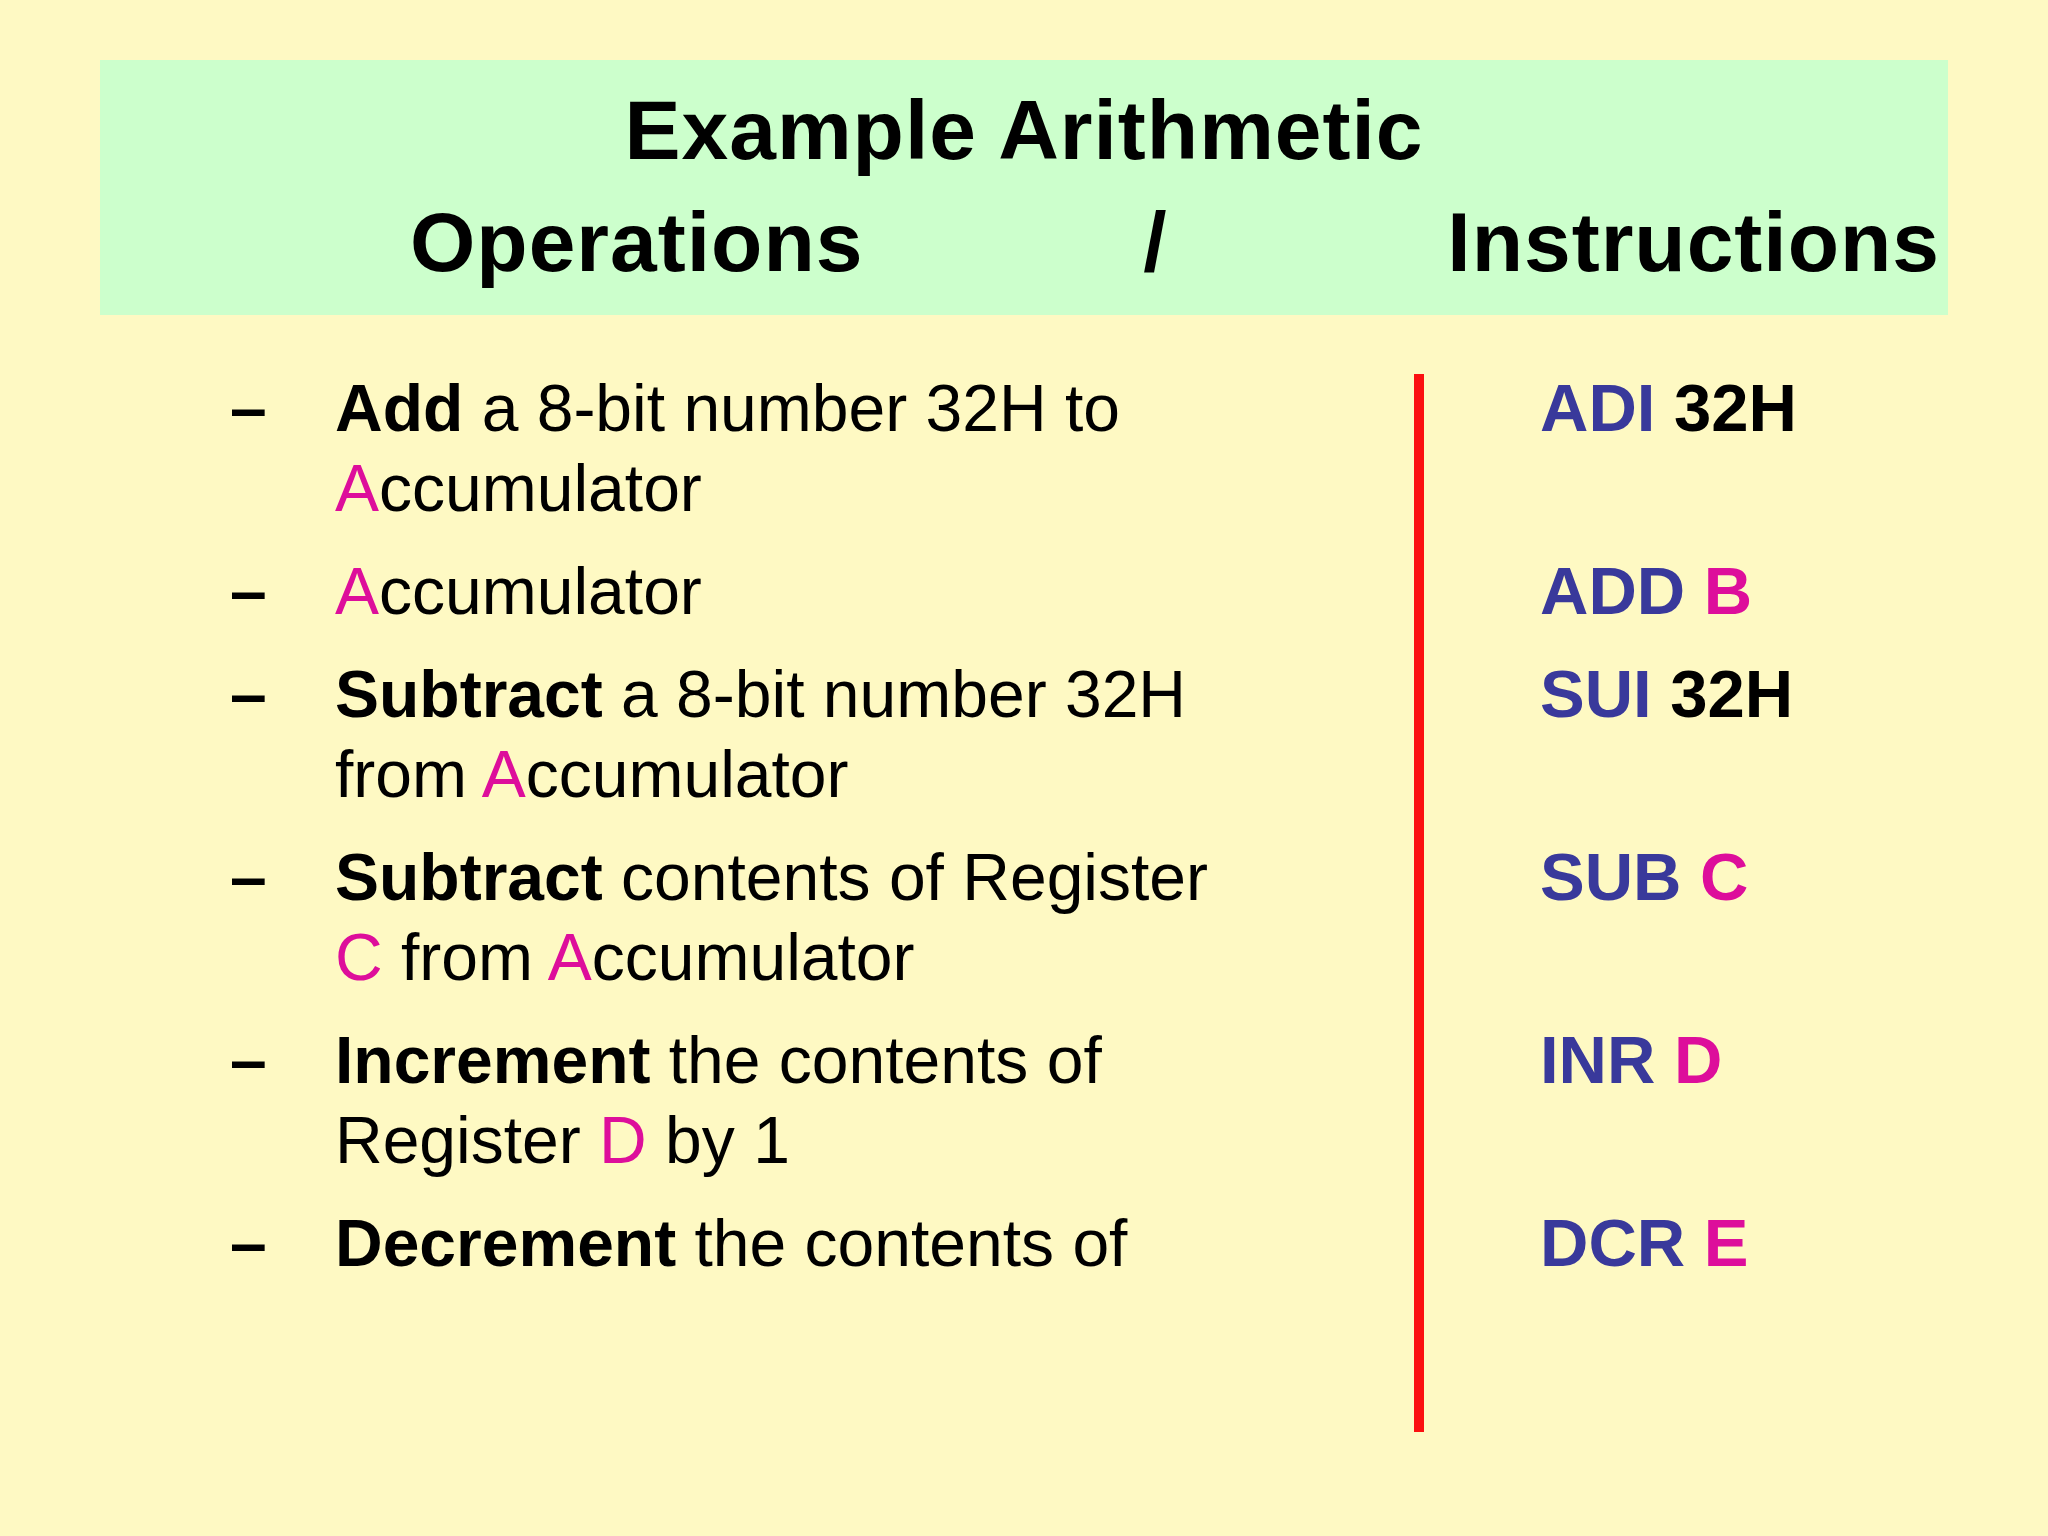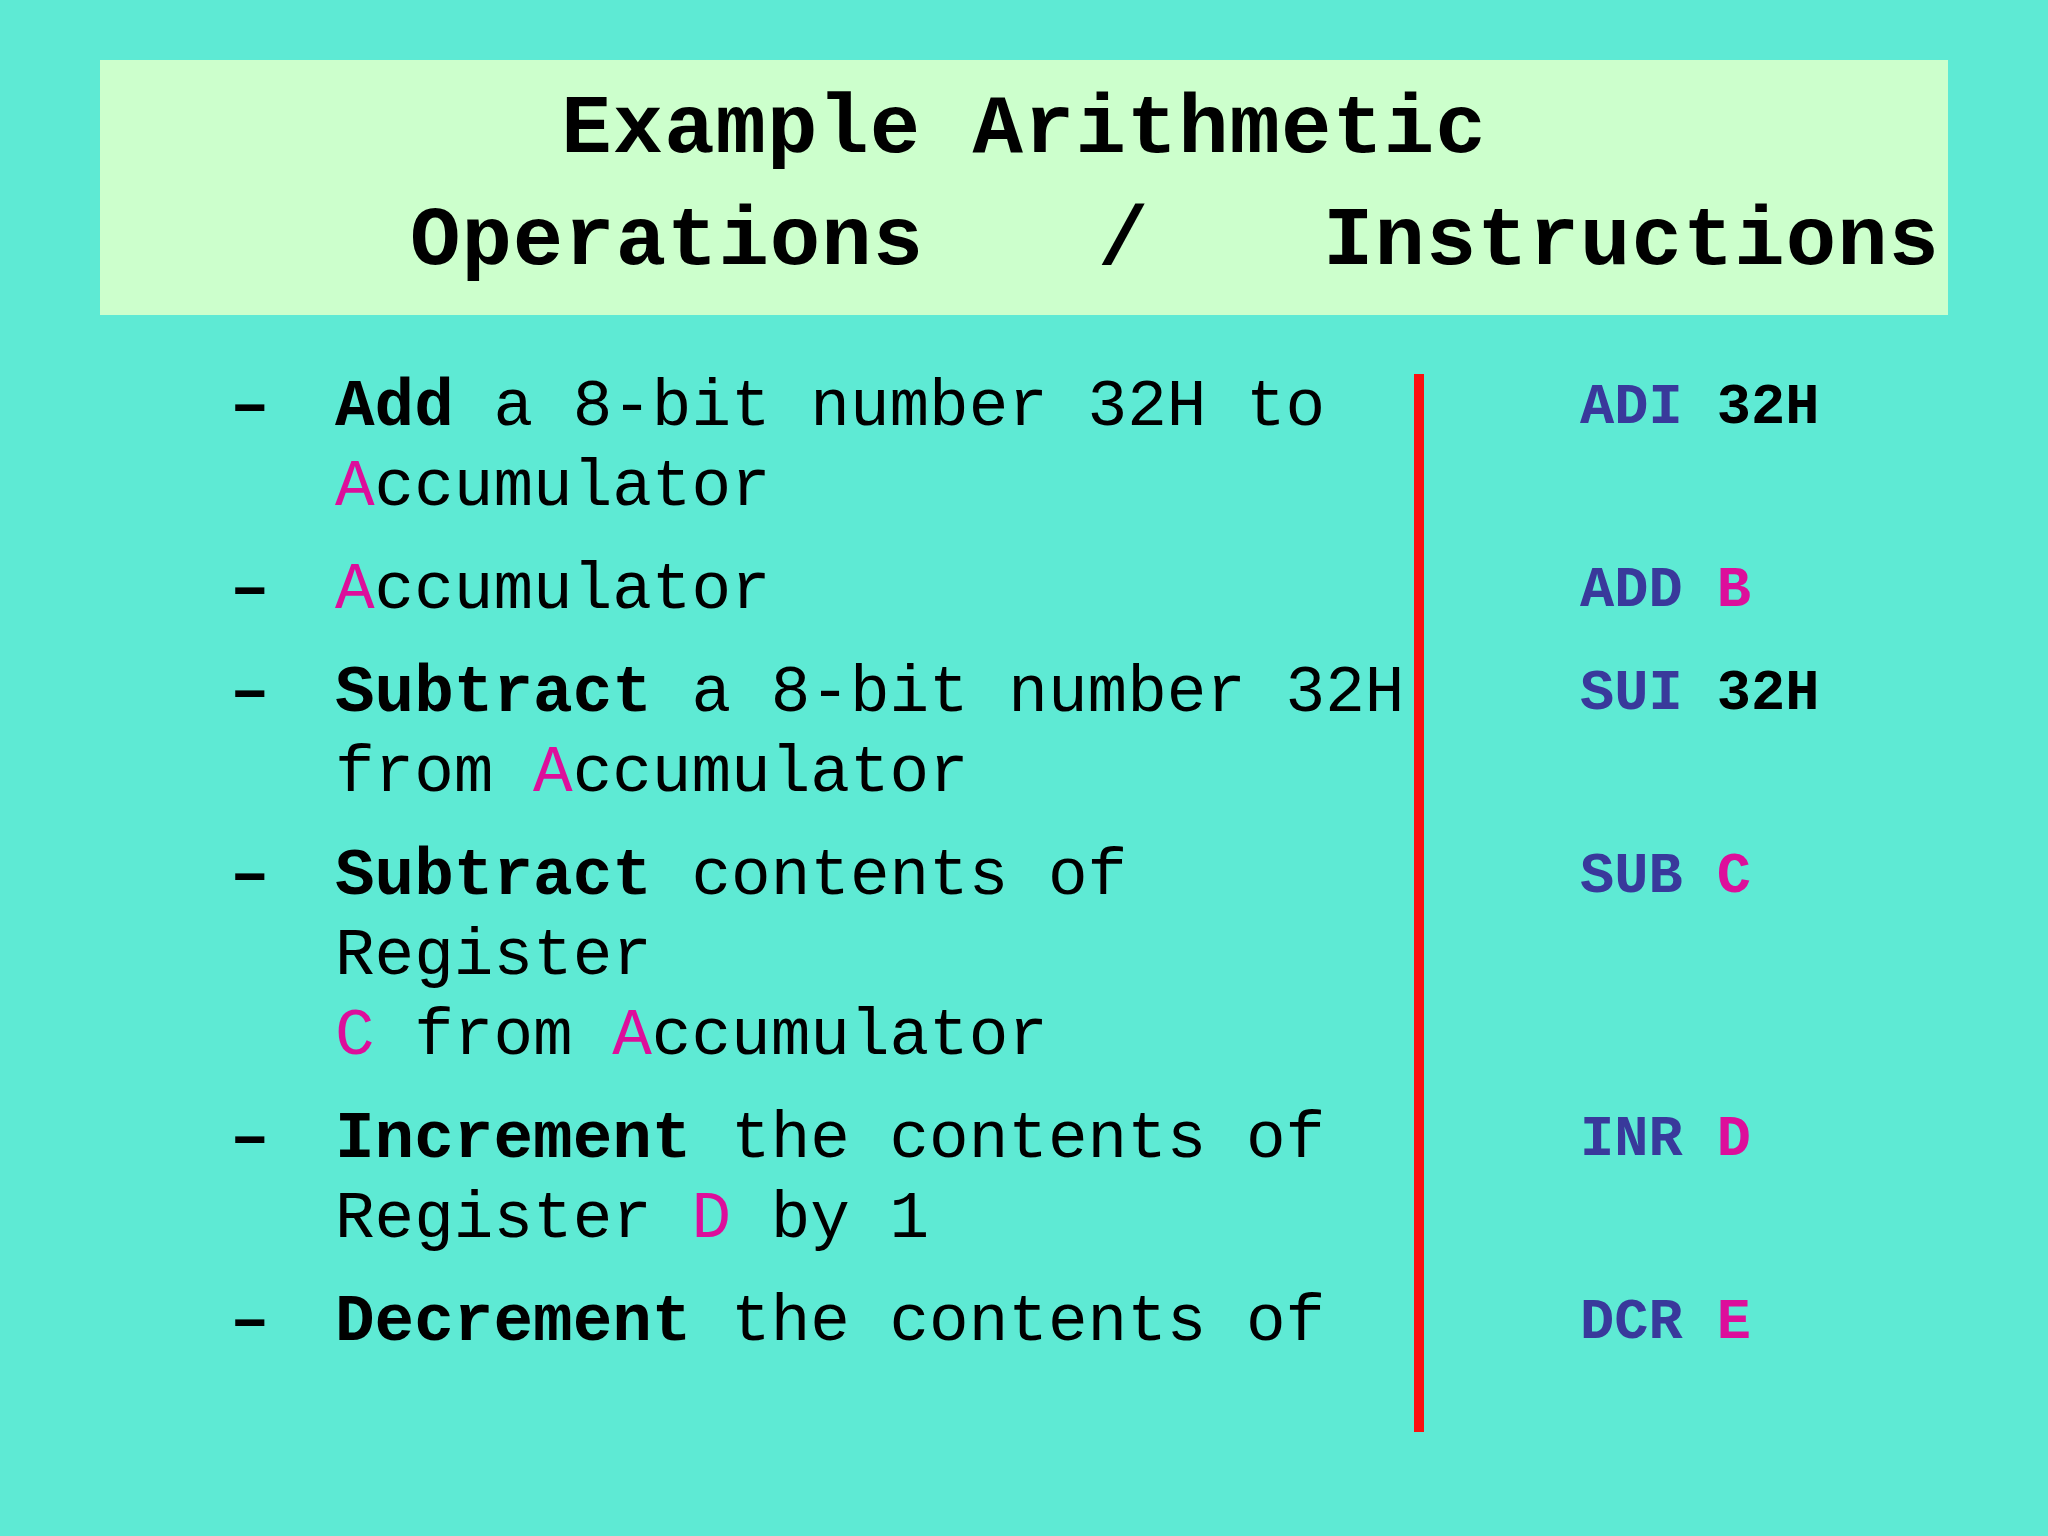--- a/index.html
+++ b/index.html
@@ -1,22 +1,22 @@
 <!DOCTYPE html>
 <html><head>
 <meta charset="utf-8">
 <style>
   html, body { margin: 0; padding: 0; background: #ffffff; }
   .slide {
     position: relative;
     width: 2048px;
     height: 1536px;
-    background: #5eead4;
+    background: #fef9c3;
     overflow: hidden;
-    font-family: Liberation Mono, monospace;
+    font-family: Liberation Sans, sans-serif;
     color: #000000;
   }
 
   
   .banner {
     position: absolute;
     left: 100px;
     top: 60px;
     width: 1848px;
     height: 255px;
@@ -60,25 +60,24 @@
   }
   .marker {
     position: absolute;
     left: -105px;
     top: 0;
     font-weight: bold;
   }
   .seg-bold { font-weight: bold; }
   .seg-magenta { color: #dd0e9b; }
   .ins {
-    font-size: 57px;
+    font-size: 67px;
     line-height: 80px;
     font-weight: bold;
     white-space: nowrap;
-    margin-left: 40px;
   }
   .c-blue { color: #39399b; }
   .c-black { color: #000000; }
   .c-magenta { color: #dd0e9b; }
 
   
   .divider {
     position: absolute;
     left: 1414px;
     top: 374px;

